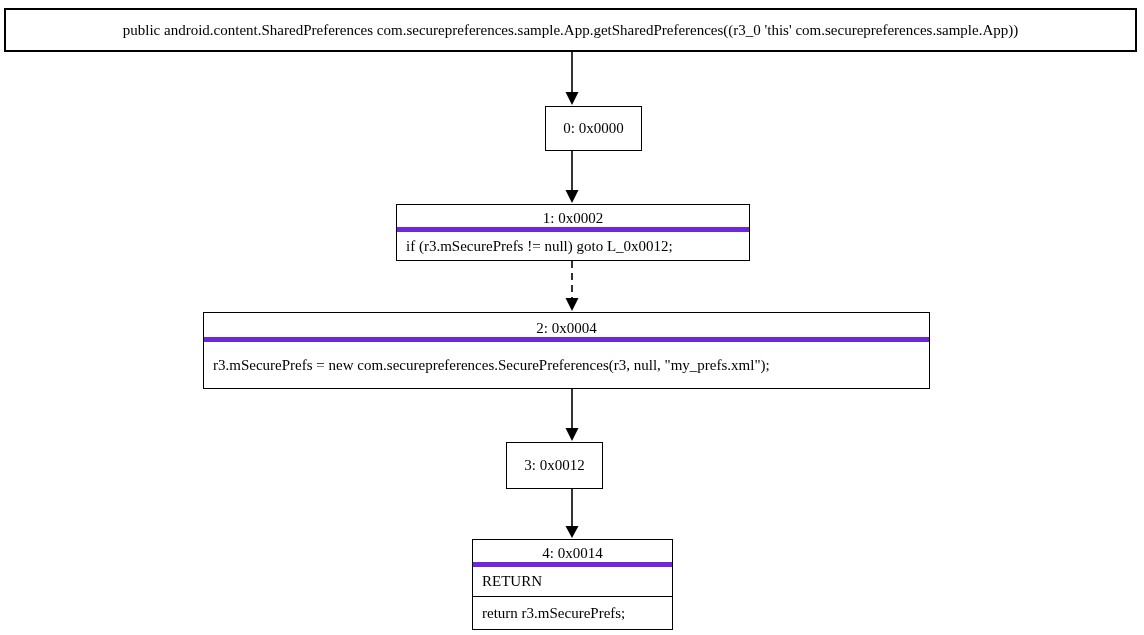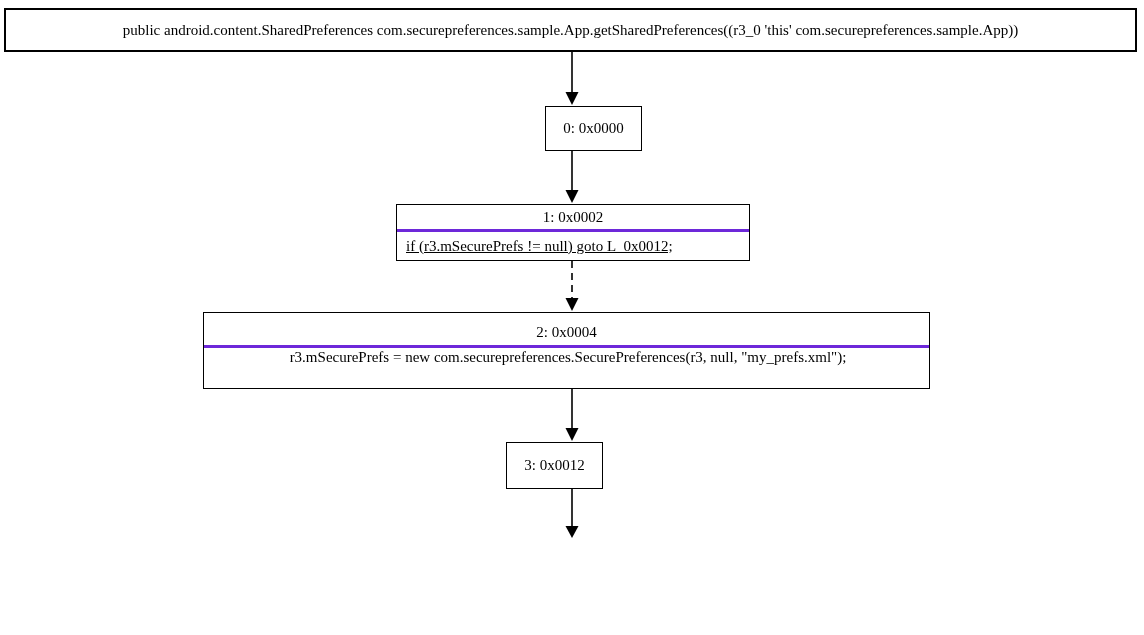--- a/index.html
+++ b/index.html
@@ -32,48 +32,47 @@
     align-items: center;
     justify-content: center;
   }
   .node-simple {
     display: flex;
     align-items: center;
     justify-content: center;
   }
   .node-header {
     display: flex;
-    align-items: center;
+    align-items: flex-end;
     justify-content: center;
-    border-bottom: 3px solid #6d28d9;
+    border-bottom: 5px solid #6d28d9;
   }
   .node-row {
     display: flex;
     align-items: center;
     justify-content: flex-start;
     padding-left: 9px;
     padding-right: 6px;
-    text-decoration: underline;
   }
   .node-body {
     display: flex;
-    flex-direction: row;
+    flex-direction: column;
     justify-content: center;
     padding-left: 9px;
     padding-right: 6px;
     line-height: 19px;
   }
   
   #entry   { left: 4px;   top: 8px;   width: 1133px; height: 44px; }
   #block0  { left: 545px; top: 106px; width: 97px;  height: 45px; }
   #block1  { left: 396px; top: 204px; width: 354px; height: 57px; }
   #block1 .node-header { height: 27px; }
   #block1 .node-row    { height: 28px; }
   #block2  { left: 203px; top: 312px; width: 727px; height: 77px; }
-  #block2 .node-header { height: 29px; margin-top: 6px; }
+  #block2 .node-header { height: 29px; }
   #block2 .node-body   { height: 46px; }
   #block3  { left: 506px; top: 442px; width: 97px;  height: 47px; }
   #block4  { left: 472px; top: 539px; width: 201px; height: 91px; }
   #block4 .node-header { height: 27px; }
   #block4 .row-return  { height: 30px; border-bottom: 1px solid #000000; }
   #block4 .row-stmt    { height: 32px; }
 </style>
 </head>
 <body>
 
@@ -130,14 +129,25 @@
     </div>
     <div class="node-body">
       <span>r3.mSecurePrefs = new com.securepreferences.SecurePreferences(r3, null, "my_prefs.xml");</span>
     </div>
   </div>
 
   <div id="block3" class="node node-simple">
     <span>3: 0x0012</span>
   </div>
 
+  <div id="block4" class="node">
+    <div class="node-header">
+      <span>4: 0x0014</span>
+    </div>
+    <div class="node-row row-return">
+      <span>RETURN</span>
+    </div>
+    <div class="node-row row-stmt">
+      <span>return r3.mSecurePrefs;</span>
+    </div>
+  </div>
 
 </div>
 
 </body></html>

